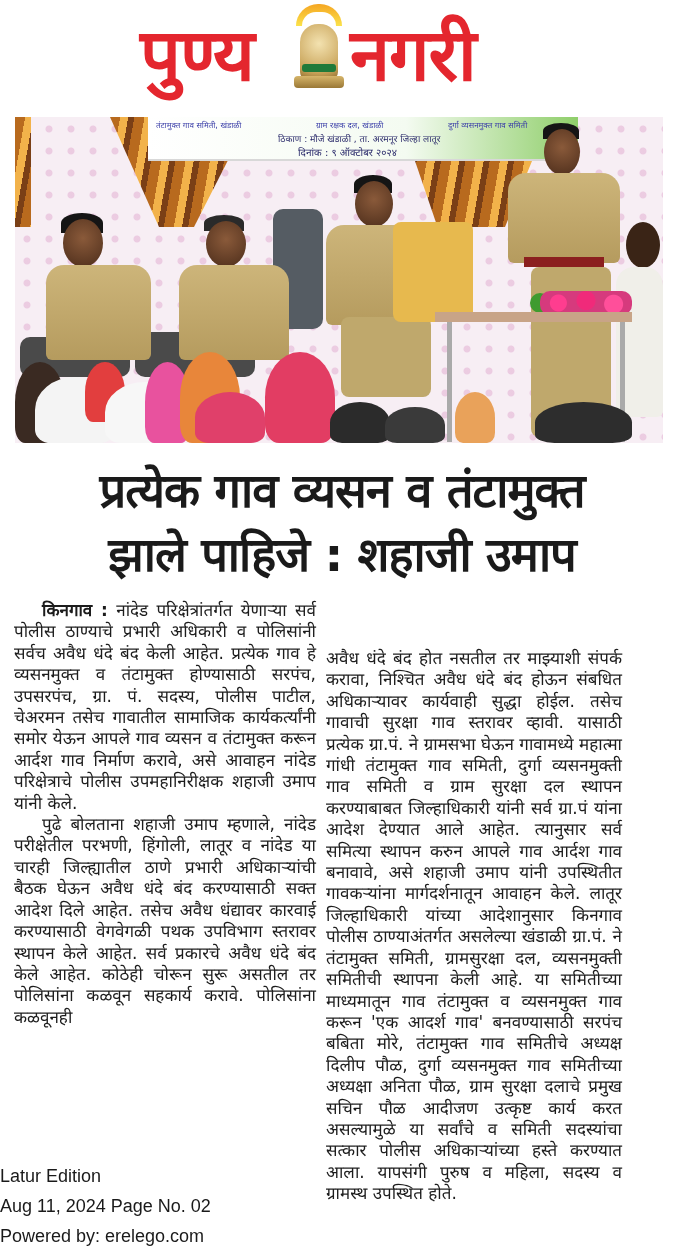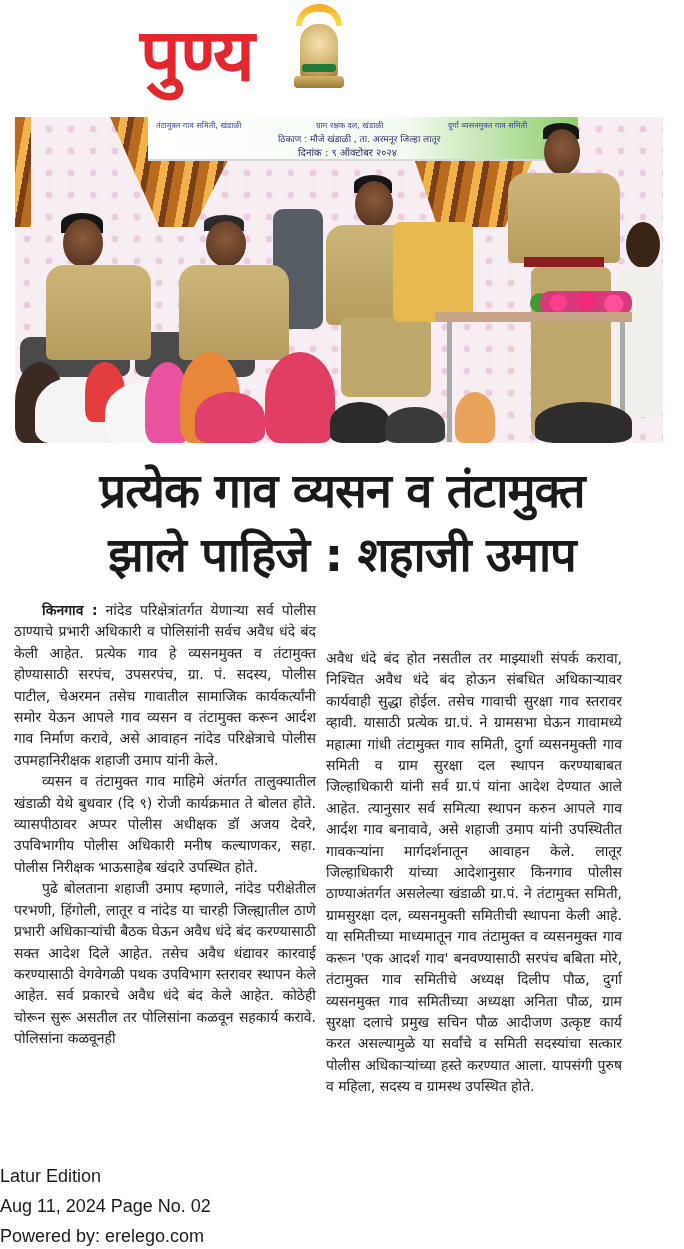--- a/index.html
+++ b/index.html
@@ -40,21 +40,21 @@
     .table-leg { position: absolute; width: 5px; background: #aaa; }
     .flowers { position: absolute; left: 525px; top: 174px; width: 92px; height: 24px; border-radius: 10px; background: radial-gradient(circle at 20% 50%, #ff3d8f 8px, transparent 9px), radial-gradient(circle at 50% 40%, #f02a7a 9px, transparent 10px), radial-gradient(circle at 80% 55%, #ff4f9a 9px, transparent 10px), #d63a7d; }
     .leaves { position: absolute; left: 515px; top: 176px; width: 20px; height: 20px; border-radius: 50%; background: #3f9b2f; }
     .crowd { position: absolute; left: 0; top: 245px; width: 617px; height: 81px; }
     .crowd span { position: absolute; border-radius: 50% 50% 20% 20%; }
 
     .headline { position: absolute; left: 0; width: 684px; text-align: center; font-family: "DejaVu Sans", sans-serif; font-weight: bold; font-size: 47px; line-height: 62px; color: #1a1a1a; letter-spacing: -1px; }
     .headline.l1 { top: 460px; }
     .headline.l2 { top: 524px; }
 
-    .col { position: absolute; top: 600px; font-family: "DejaVu Sans", sans-serif; font-size: 14px; line-height: 21.4px; color: #1c1c1c; text-align: justify; }
+    .col { position: absolute; top: 600px; font-family: "DejaVu Sans", sans-serif; font-size: 17px; line-height: 21.4px; color: #1c1c1c; text-align: justify; }
     .col.left { left: 14px; width: 302px; }
     .col.right { left: 326px; width: 296px; margin-top: 48px; }
     .col p { margin: 0; }
     .col p.indent { text-indent: 28px; }
     .dateline { font-weight: bold; }
 
     .footer { position: absolute; left: 0; width: 684px; text-align: left; font-family: "Liberation Sans", sans-serif; font-size: 18px; color: #1a1a1a; line-height: 26px; }
     .footer.f1 { top: 1163px; }
     .footer.f2 { top: 1193px; }
     .footer.f3 { top: 1223px; }
@@ -64,20 +64,21 @@
 
 <div class="masthead">
   <div class="mast-word mast-left">पुण्य</div>
   <div class="deity">
     <div class="arch"></div>
       <div class="arch-inner"></div>
     <div class="body"></div>
       <div class="seat"></div>
       <div class="base"></div>
   </div>
+  <div class="mast-word mast-right">नगरी</div>
 </div>
 
 <div class="photo">
   <div class="curtain c3"></div>
   <div class="curtain c1"></div>
   <div class="curtain c2"></div>
 
   <div class="banner">
     <div class="banner-row1">
       <span style="left:8px">तंटामुक्त गाव समिती, खंडाळी</span>
@@ -146,21 +147,20 @@
     <span style="left:440px;top:30px;width:40px;height:51px;background:#e9a25a;"></span>
     <span style="left:520px;top:40px;width:97px;height:41px;background:#2d2d2d;"></span>
   </div>
 </div>
 
 <div class="headline l1">प्रत्येक गाव व्यसन व तंटामुक्त</div>
 <div class="headline l2">झाले पाहिजे : शहाजी उमाप</div>
 
 <div class="col left">
   <p class="indent"><span class="dateline">किनगाव :</span> <span>नांदेड परिक्षेत्रांतर्गत येणाऱ्या सर्व पोलीस ठाण्याचे प्रभारी अधिकारी व पोलिसांनी सर्वच अवैध धंदे बंद केली आहेत. प्रत्येक गाव हे व्यसनमुक्त व तंटामुक्त होण्यासाठी सरपंच, उपसरपंच, ग्रा. पं. सदस्य, पोलीस पाटील, चेअरमन तसेच गावातील सामाजिक कार्यकर्त्यांनी समोर येऊन आपले गाव व्यसन व तंटामुक्त करून आर्दश गाव निर्माण करावे, असे आवाहन नांदेड परिक्षेत्राचे पोलीस उपमहानिरीक्षक शहाजी उमाप यांनी केले.</span></p>
-  <p class="indent">व्यसन व तंटामुक्त गाव माहिमे अंतर्गत तालुक्यातील खंडाळी येथे बुधवार (दि ९) रोजी कार्यक्रमात ते बोलत होते. व्यासपीठावर अप्पर पोलीस अधीक्षक डॉ अजय देवरे, उपविभागीय पोलीस अधिकारी मनीष कल्याणकर, सहा. पोलीस निरीक्षक भाऊसाहेब खंदारे उपस्थित होते.</p>
   <p class="indent">पुढे बोलताना शहाजी उमाप म्हणाले, नांदेड परीक्षेतील परभणी, हिंगोली, लातूर व नांदेड या चारही जिल्ह्यातील ठाणे प्रभारी अधिकाऱ्यांची बैठक घेऊन अवैध धंदे बंद करण्यासाठी सक्त आदेश दिले आहेत. तसेच अवैध धंद्यावर कारवाई करण्यासाठी वेगवेगळी पथक उपविभाग स्तरावर स्थापन केले आहेत. सर्व प्रकारचे अवैध धंदे बंद केले आहेत. कोठेही चोरून सुरू असतील तर पोलिसांना कळवून सहकार्य करावे. पोलिसांना कळवूनही</p>
 </div>
 <div class="col right">
   <p>अवैध धंदे बंद होत नसतील तर माझ्याशी संपर्क करावा, निश्चित अवैध धंदे बंद होऊन संबधित अधिकाऱ्यावर कार्यवाही सुद्धा होईल. तसेच गावाची सुरक्षा गाव स्तरावर व्हावी. यासाठी प्रत्येक ग्रा.पं. ने ग्रामसभा घेऊन गावामध्ये महात्मा गांधी तंटामुक्त गाव समिती, दुर्गा व्यसनमुक्ती गाव समिती व ग्राम सुरक्षा दल स्थापन करण्याबाबत जिल्हाधिकारी यांनी सर्व ग्रा.पं यांना आदेश देण्यात आले आहेत. त्यानुसार सर्व समित्या स्थापन करुन आपले गाव आर्दश गाव बनावावे, असे शहाजी उमाप यांनी उपस्थितीत गावकऱ्यांना मार्गदर्शनातून आवाहन केले. लातूर जिल्हाधिकारी यांच्या आदेशानुसार किनगाव पोलीस ठाण्याअंतर्गत असलेल्या खंडाळी ग्रा.पं. ने तंटामुक्त समिती, ग्रामसुरक्षा दल, व्यसनमुक्ती समितीची स्थापना केली आहे. या समितीच्या माध्यमातून गाव तंटामुक्त व व्यसनमुक्त गाव करून 'एक आदर्श गाव' बनवण्यासाठी सरपंच बबिता मोरे, तंटामुक्त गाव समितीचे अध्यक्ष दिलीप पौळ, दुर्गा व्यसनमुक्त गाव समितीच्या अध्यक्षा अनिता पौळ, ग्राम सुरक्षा दलाचे प्रमुख सचिन पौळ आदीजण उत्कृष्ट कार्य करत असल्यामुळे या सर्वांचे व समिती सदस्यांचा सत्कार पोलीस अधिकाऱ्यांच्या हस्ते करण्यात आला. यापसंगी पुरुष व महिला, सदस्य व ग्रामस्थ उपस्थित होते.</p>
 </div>
 
 <div class="footer f1">Latur Edition</div>
 <div class="footer f2">Aug 11, 2024 Page No. 02</div>
 <div class="footer f3">Powered by: erelego.com</div>
 

